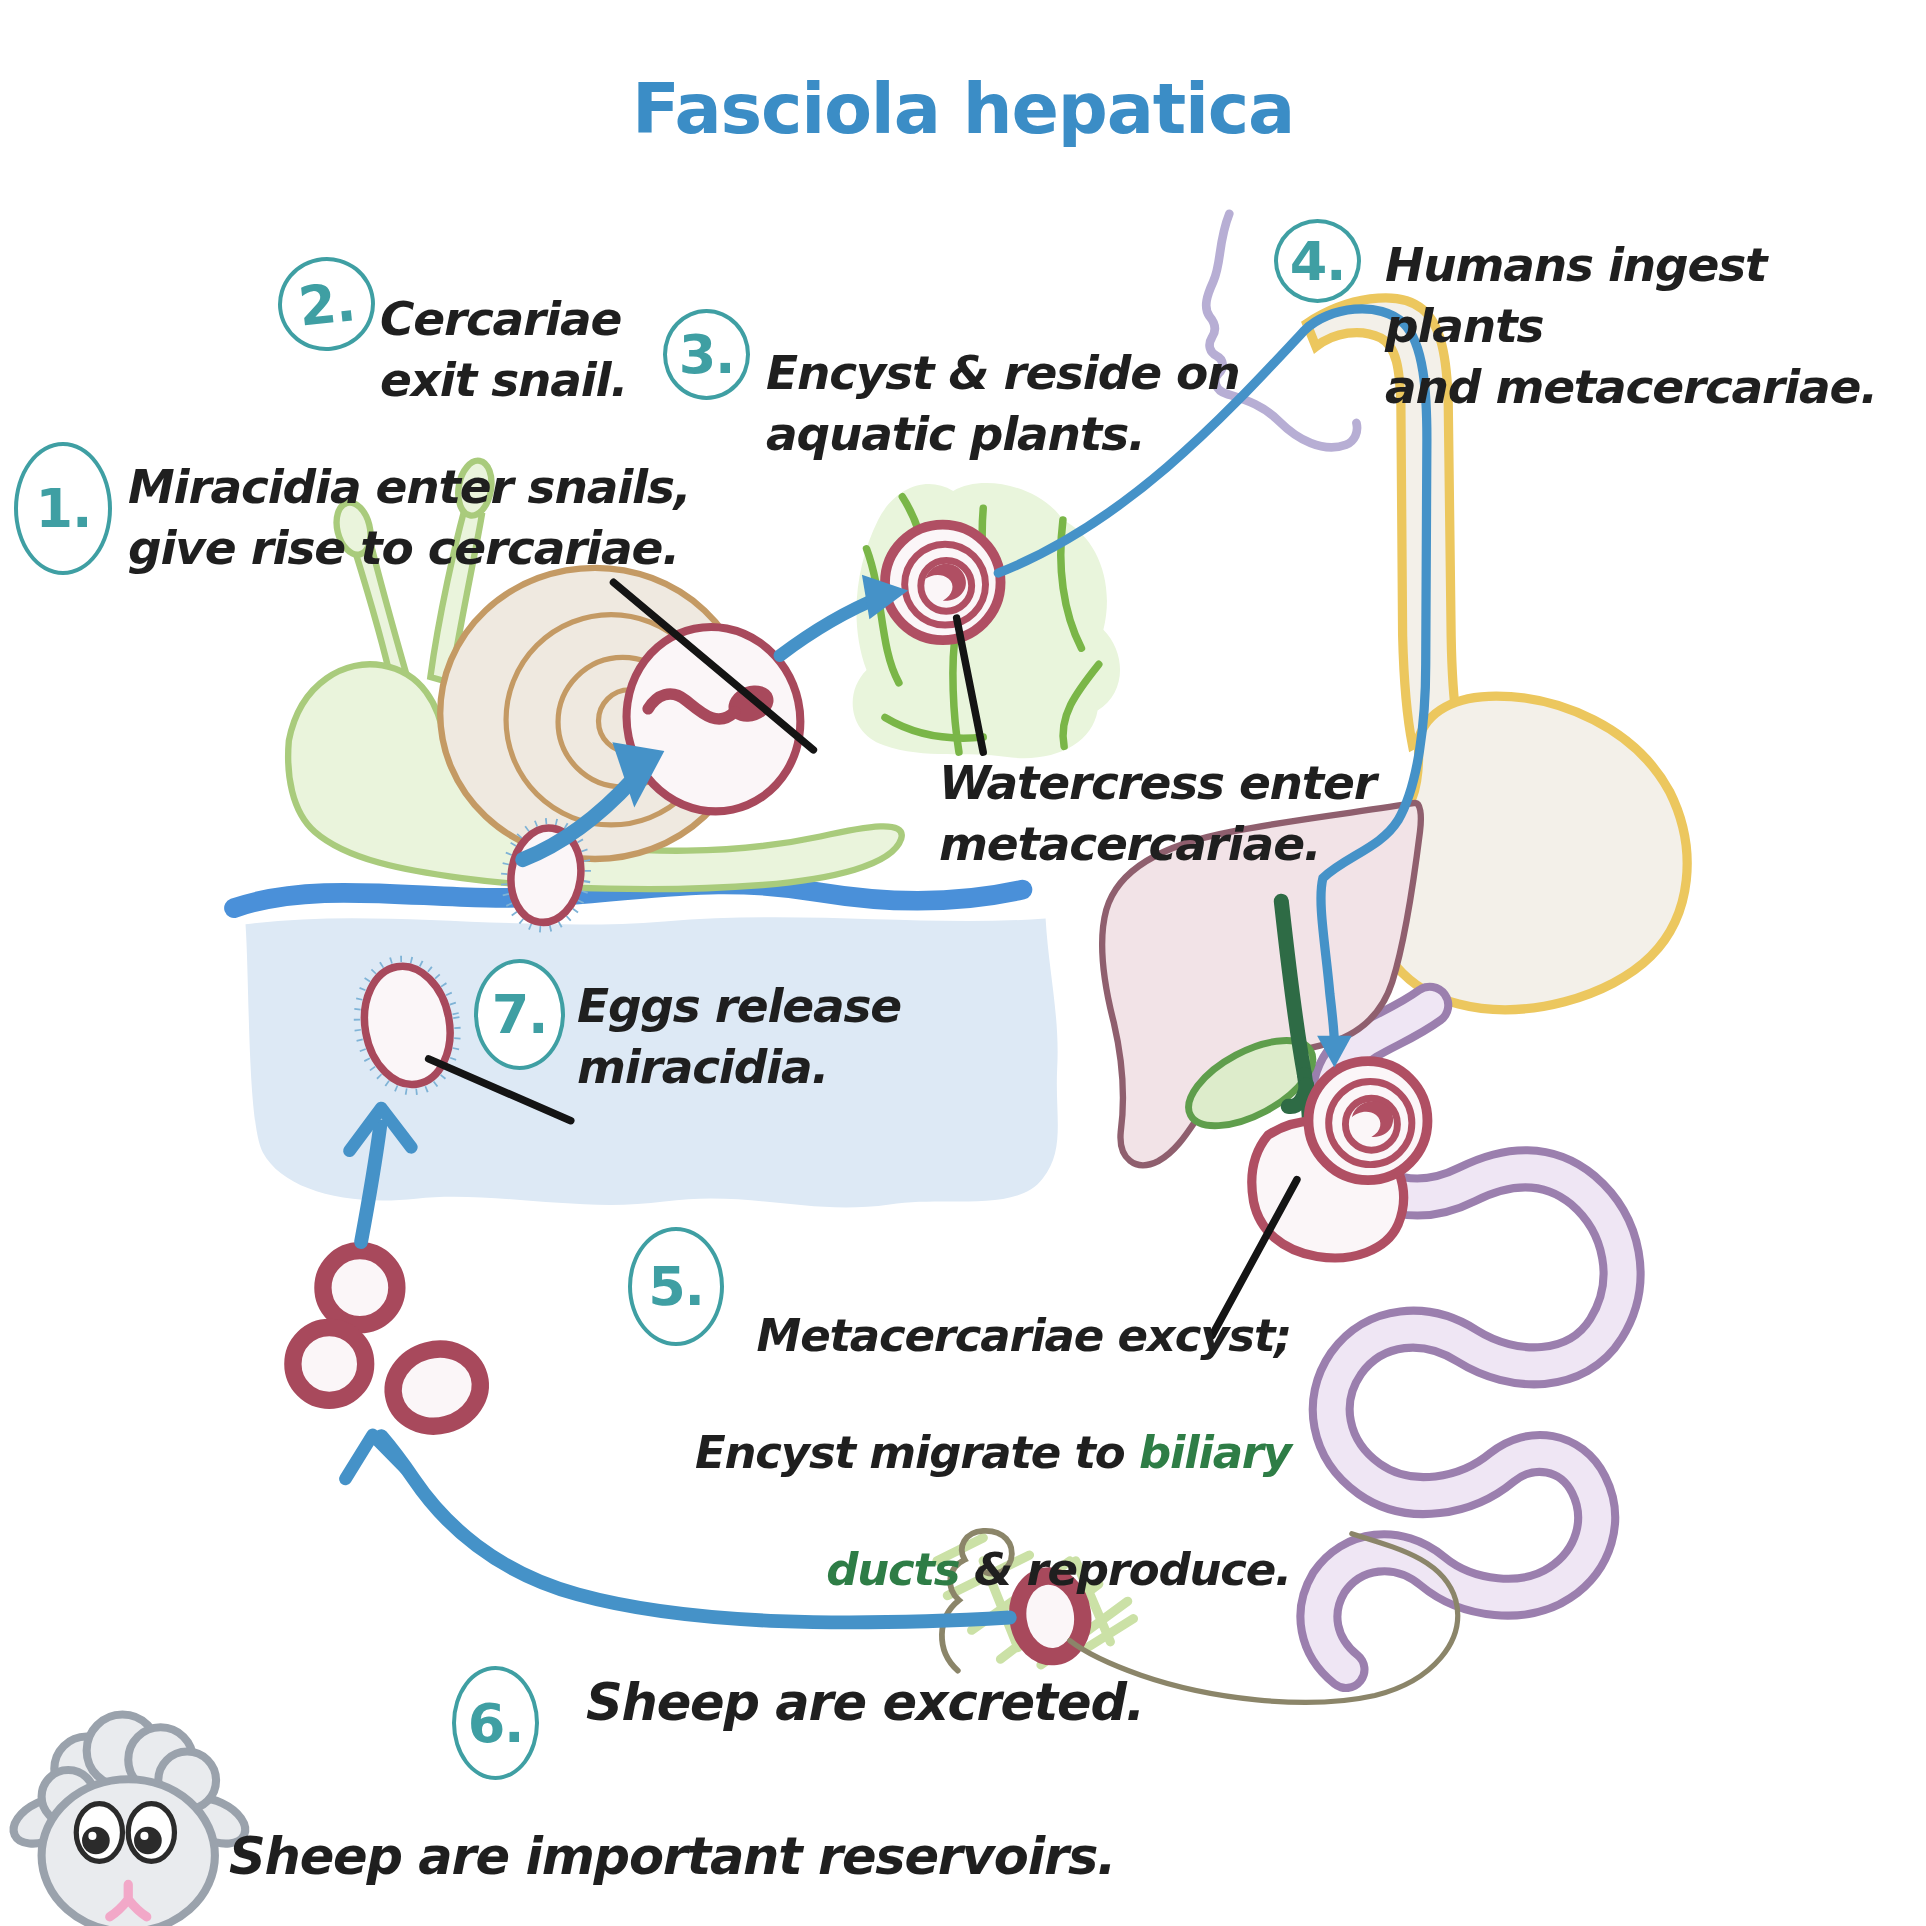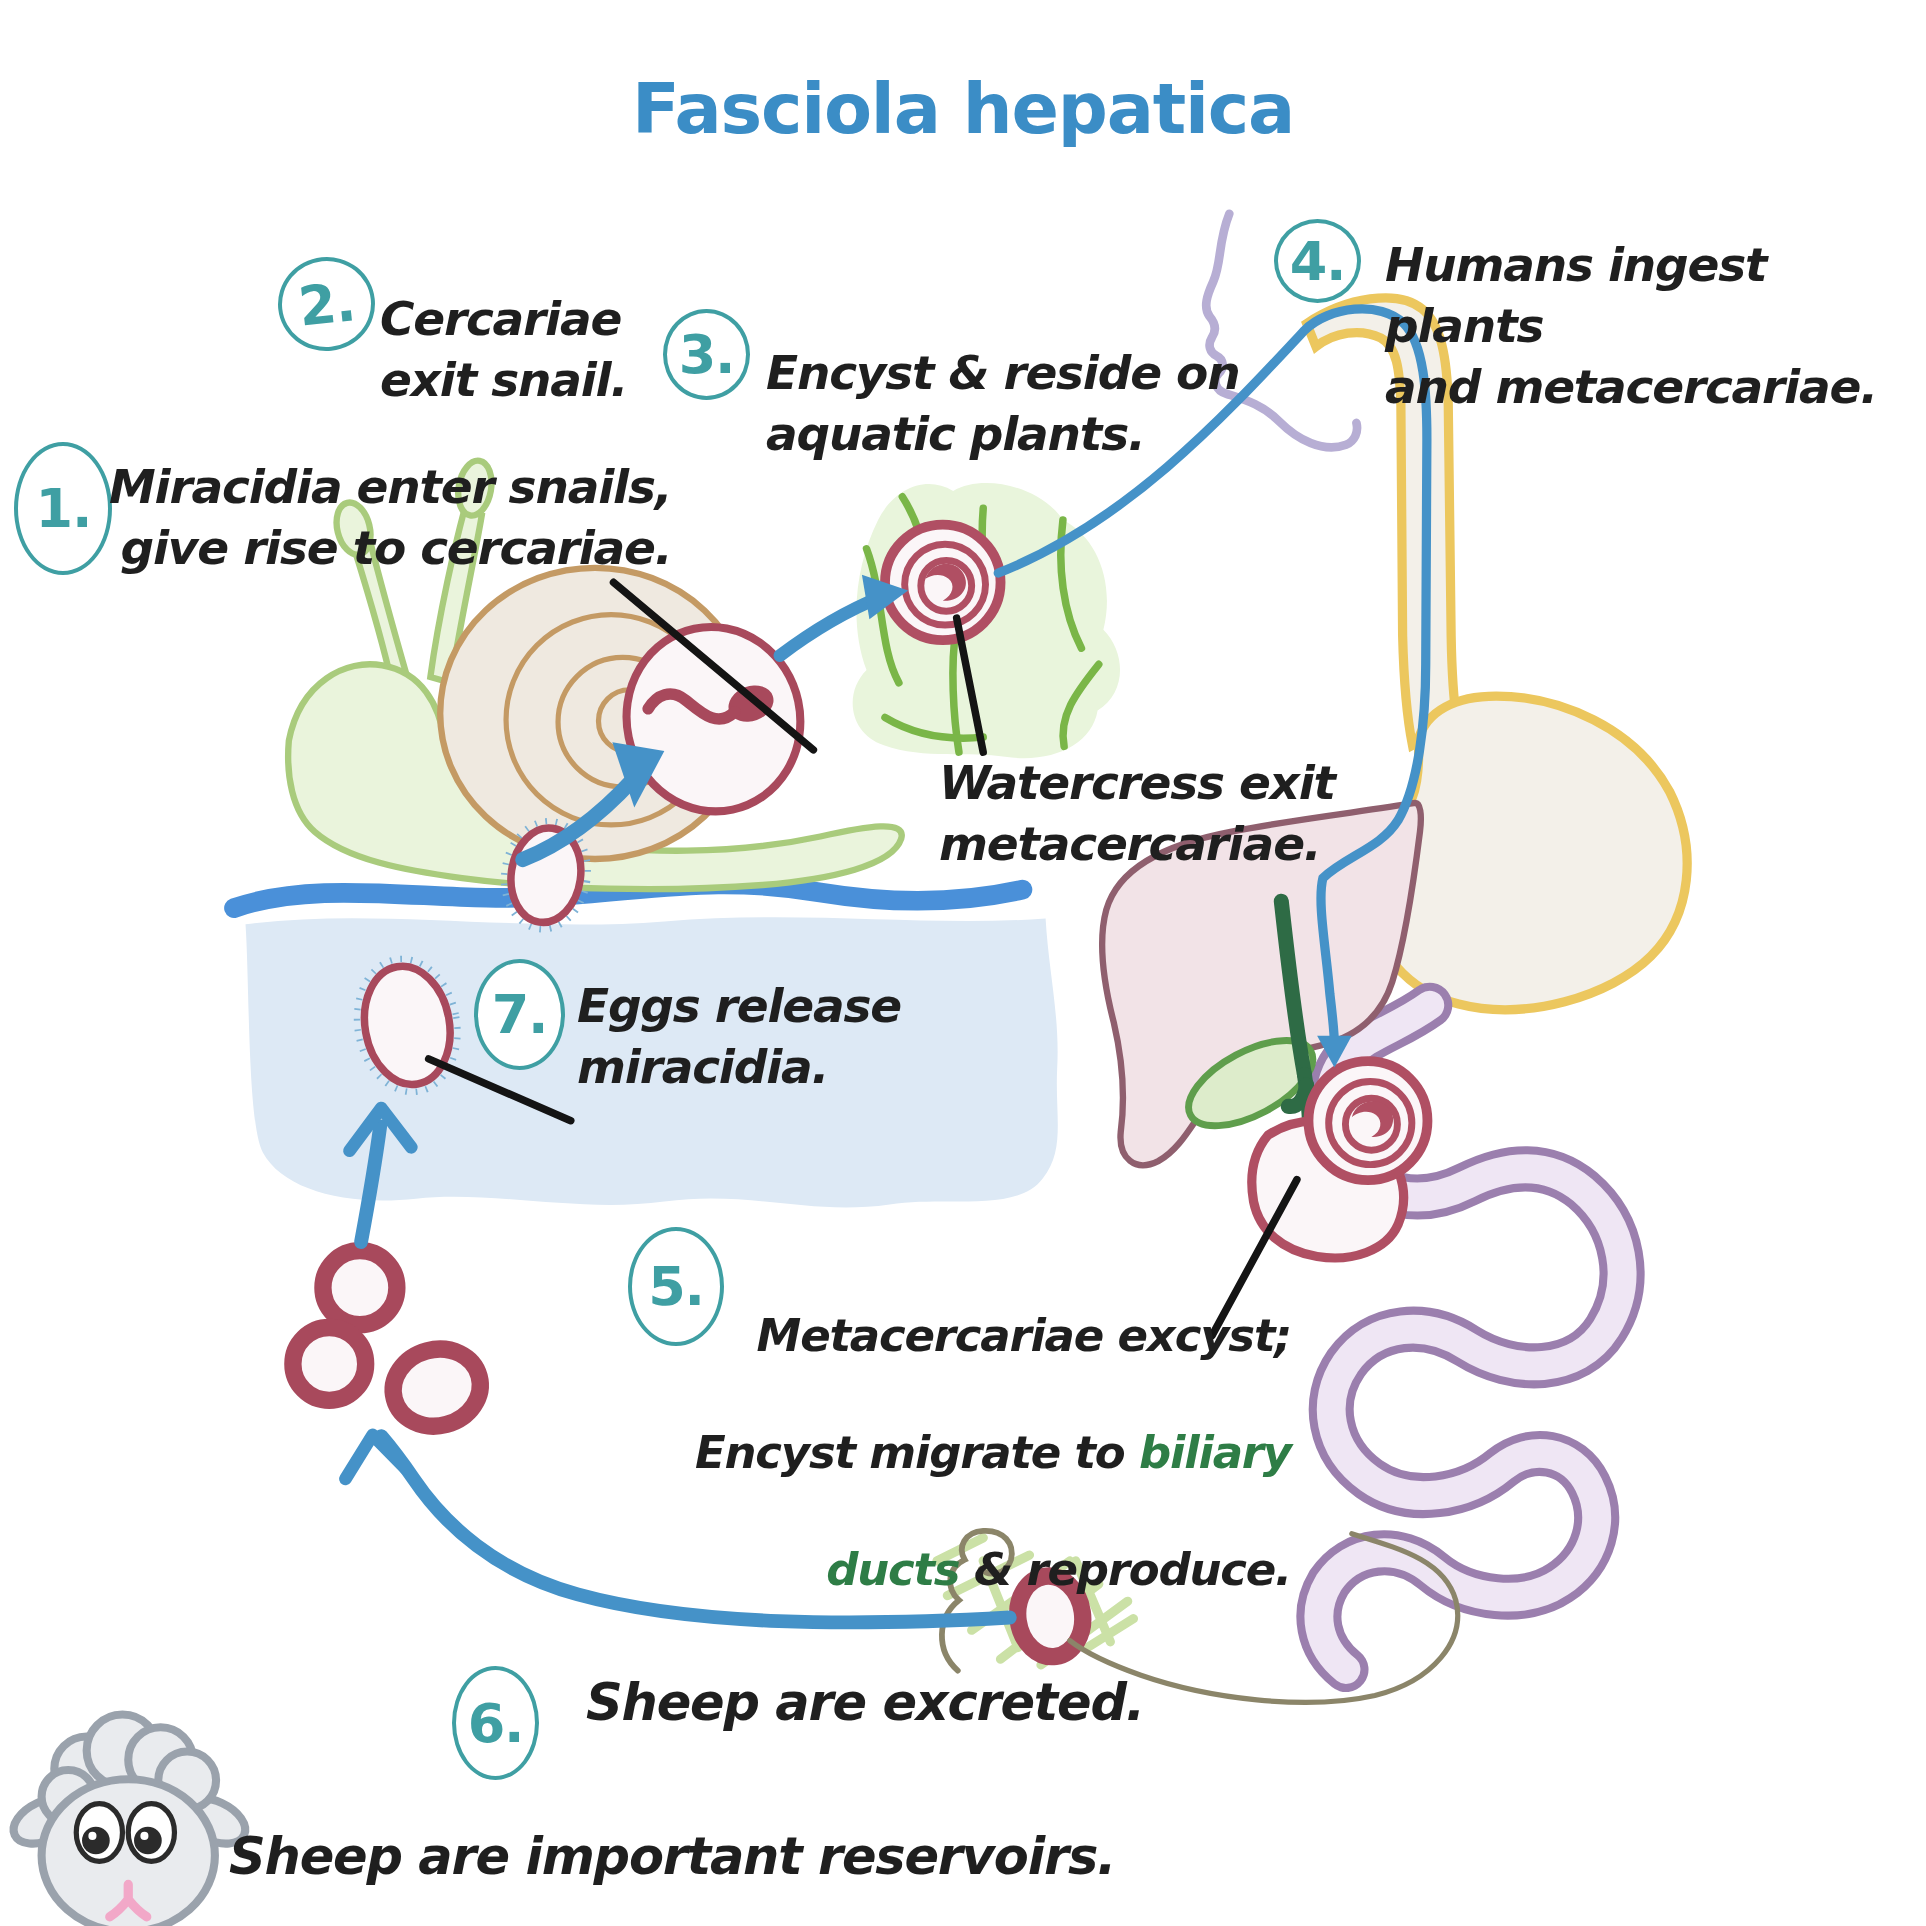--- a/index.html
+++ b/index.html
@@ -254,35 +254,35 @@
   <div class="badge" style="left:628px;top:1227px;width:96px;height:119px;">
       <span>5.</span>
     </div>
   <div class="badge" style="left:452px;top:1666px;width:87px;height:114px;">
       <span>6.</span>
     </div>
   <div class="badge" style="left:474px;top:959px;width:91px;height:111px;">
       <span>7.</span>
     </div>
 
-  <div class="label" style="left:109px;top:456px;font-size:47px;text-align:right;">Miracidia enter snails,
+  <div class="label" style="left:128px;top:456px;font-size:47px;">Miracidia enter snails,
 give rise to cercariae.</div>
   <div class="label" style="left:380px;top:288px;font-size:47px;">Cercariae
 exit snail.</div>
   <div class="label" style="left:766px;top:342px;font-size:47px;">Encyst &amp; reside on
 aquatic plants.</div>
   <div class="label" style="left:1385px;top:234px;font-size:47px;">Humans ingest plants
 and metacercariae.</div>
 
   <div class="label" style="right:635px;top:1307px;font-size:45px;text-align:right;"><span>Metacercariae excyst;</span><br>
     <span>Encyst migrate to </span><span class="green-word">biliary</span><br>
     <span class="green-word">ducts</span><span> &amp; reproduce.</span></div>
 
   <div class="label" style="left:586px;top:1670px;font-size:51px;">Sheep are excreted.</div>
   <div class="label" style="left:577px;top:975px;font-size:47px;">Eggs release
 miracidia.</div>
 
-  <div class="label" style="left:939px;top:752px;font-size:47px;">Watercress exit
+  <div class="label" style="left:939px;top:752px;font-size:47px;">Watercress enter
 metacercariae.</div>
   <div class="label" style="left:229px;top:1824px;font-size:51px;">Sheep are important reservoirs.</div>
 
 </div>
 
 
 </body></html>

